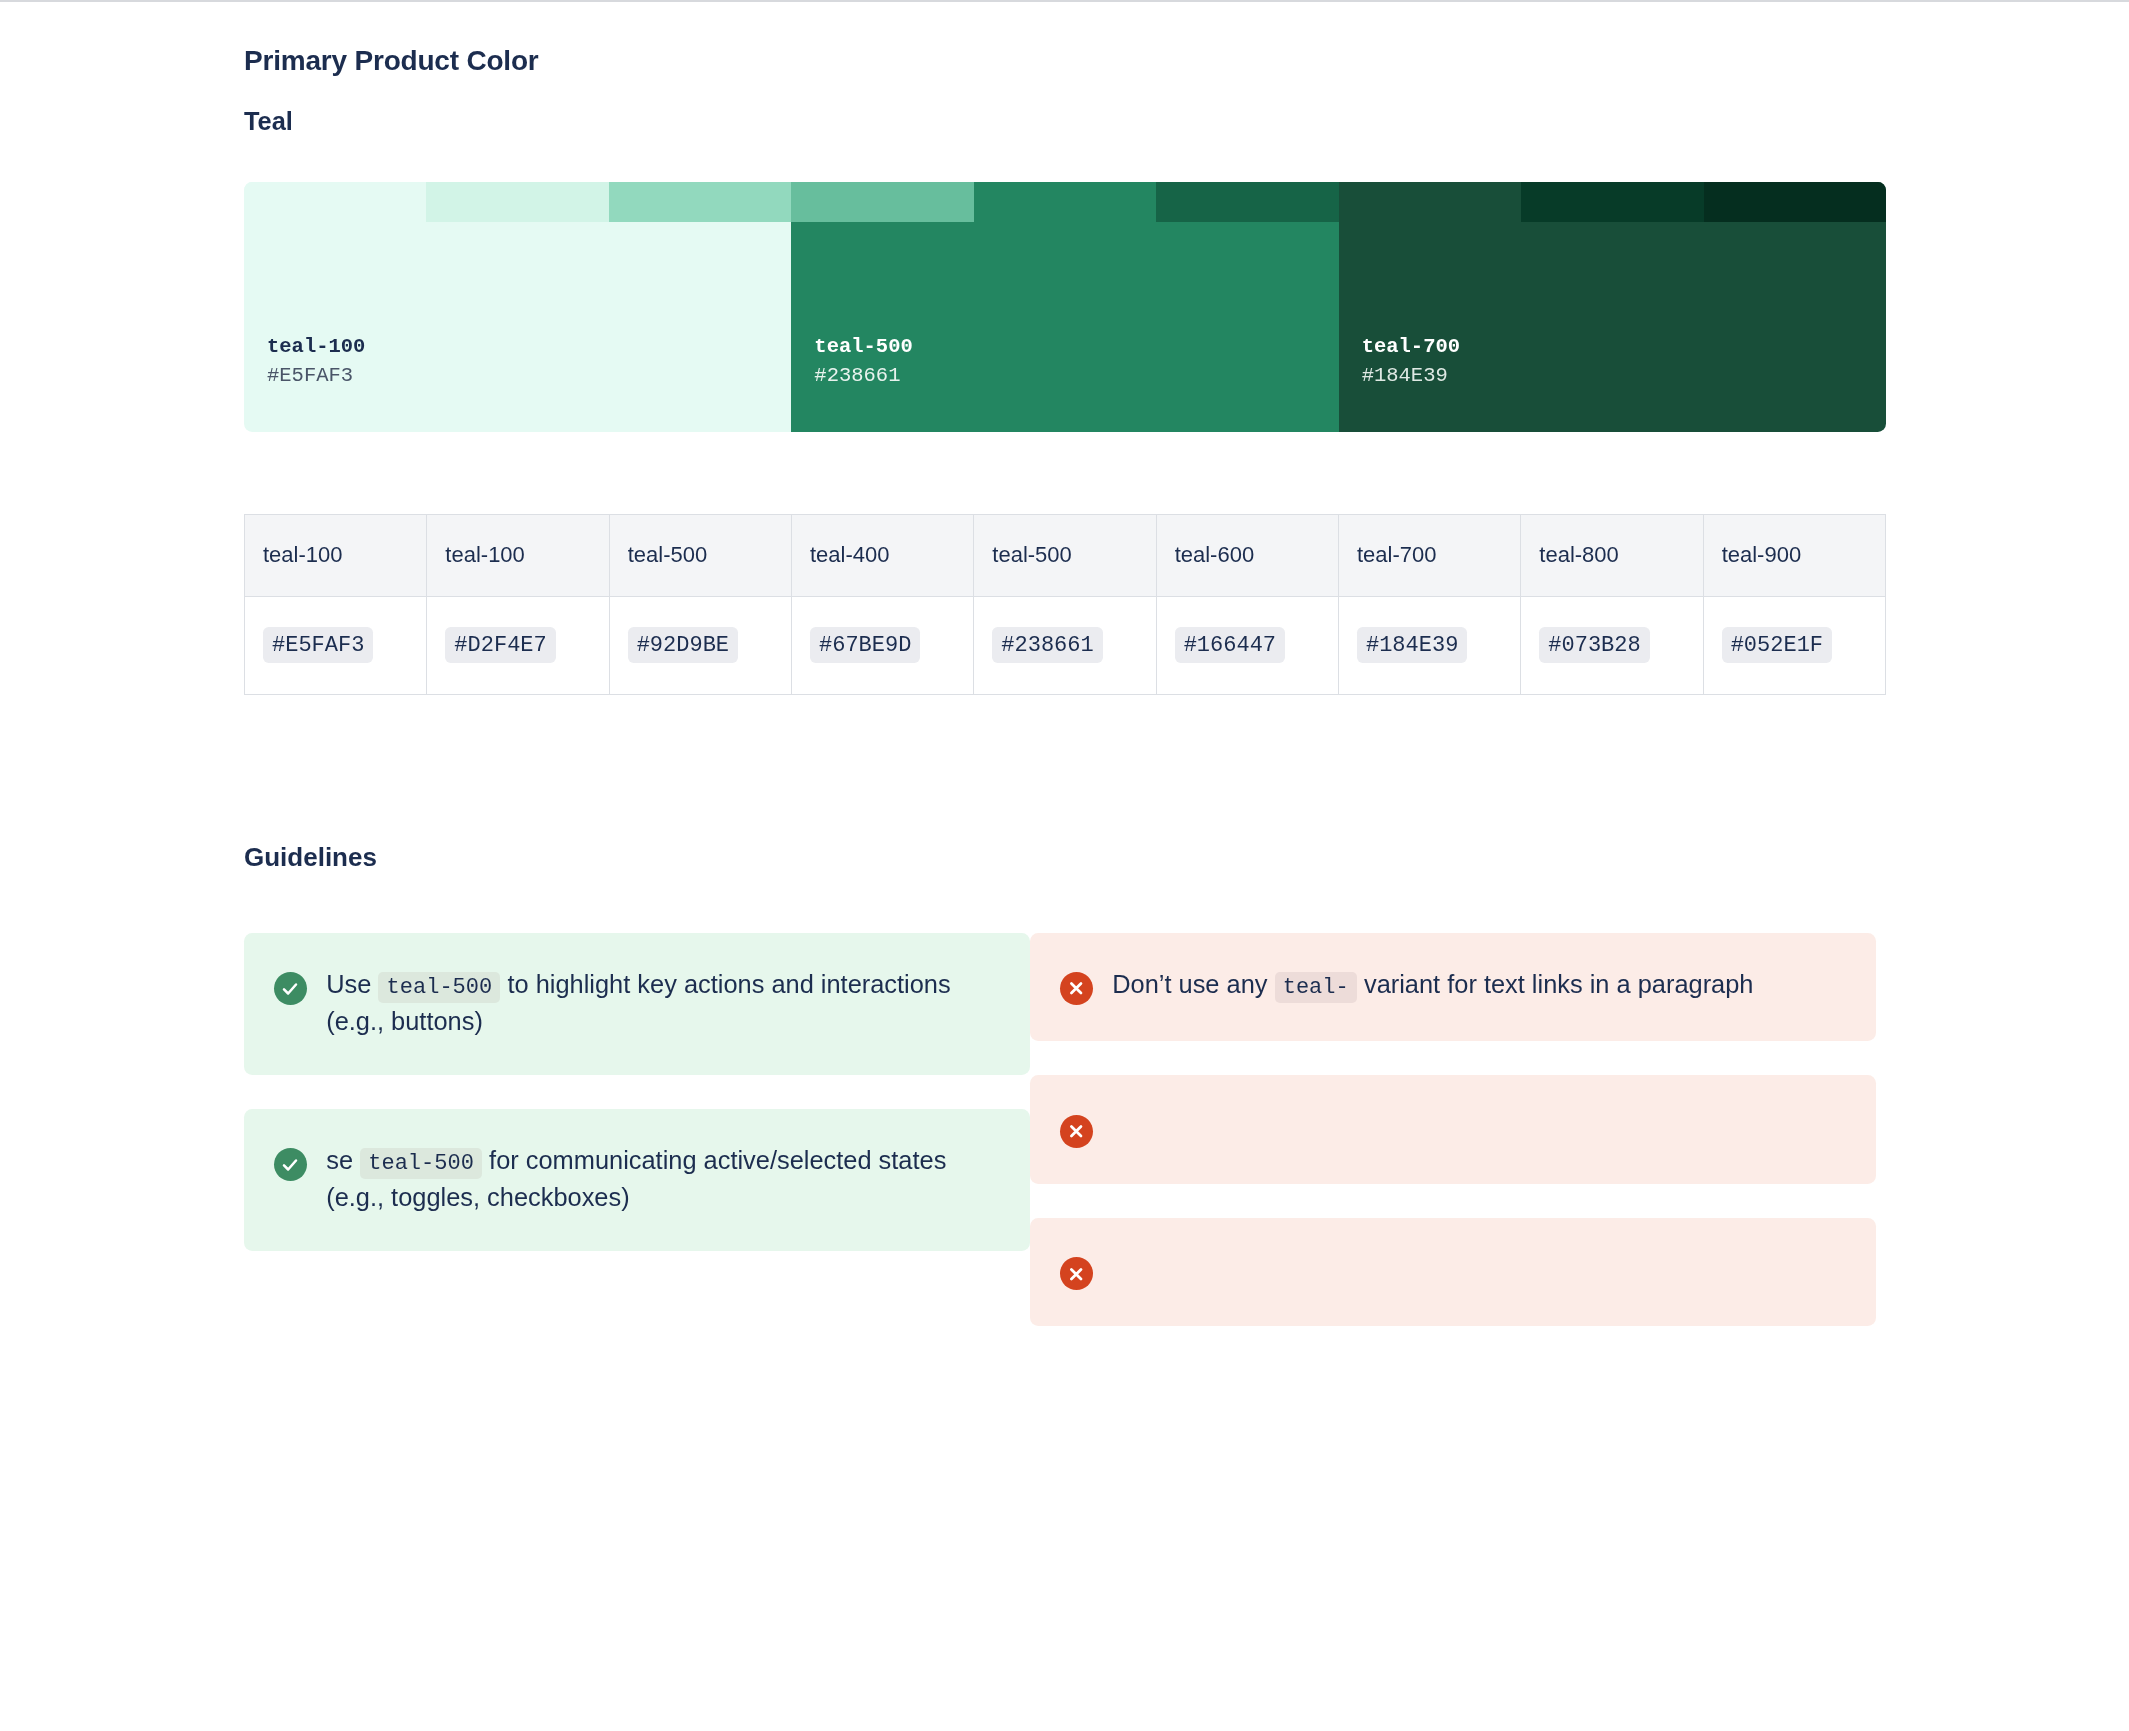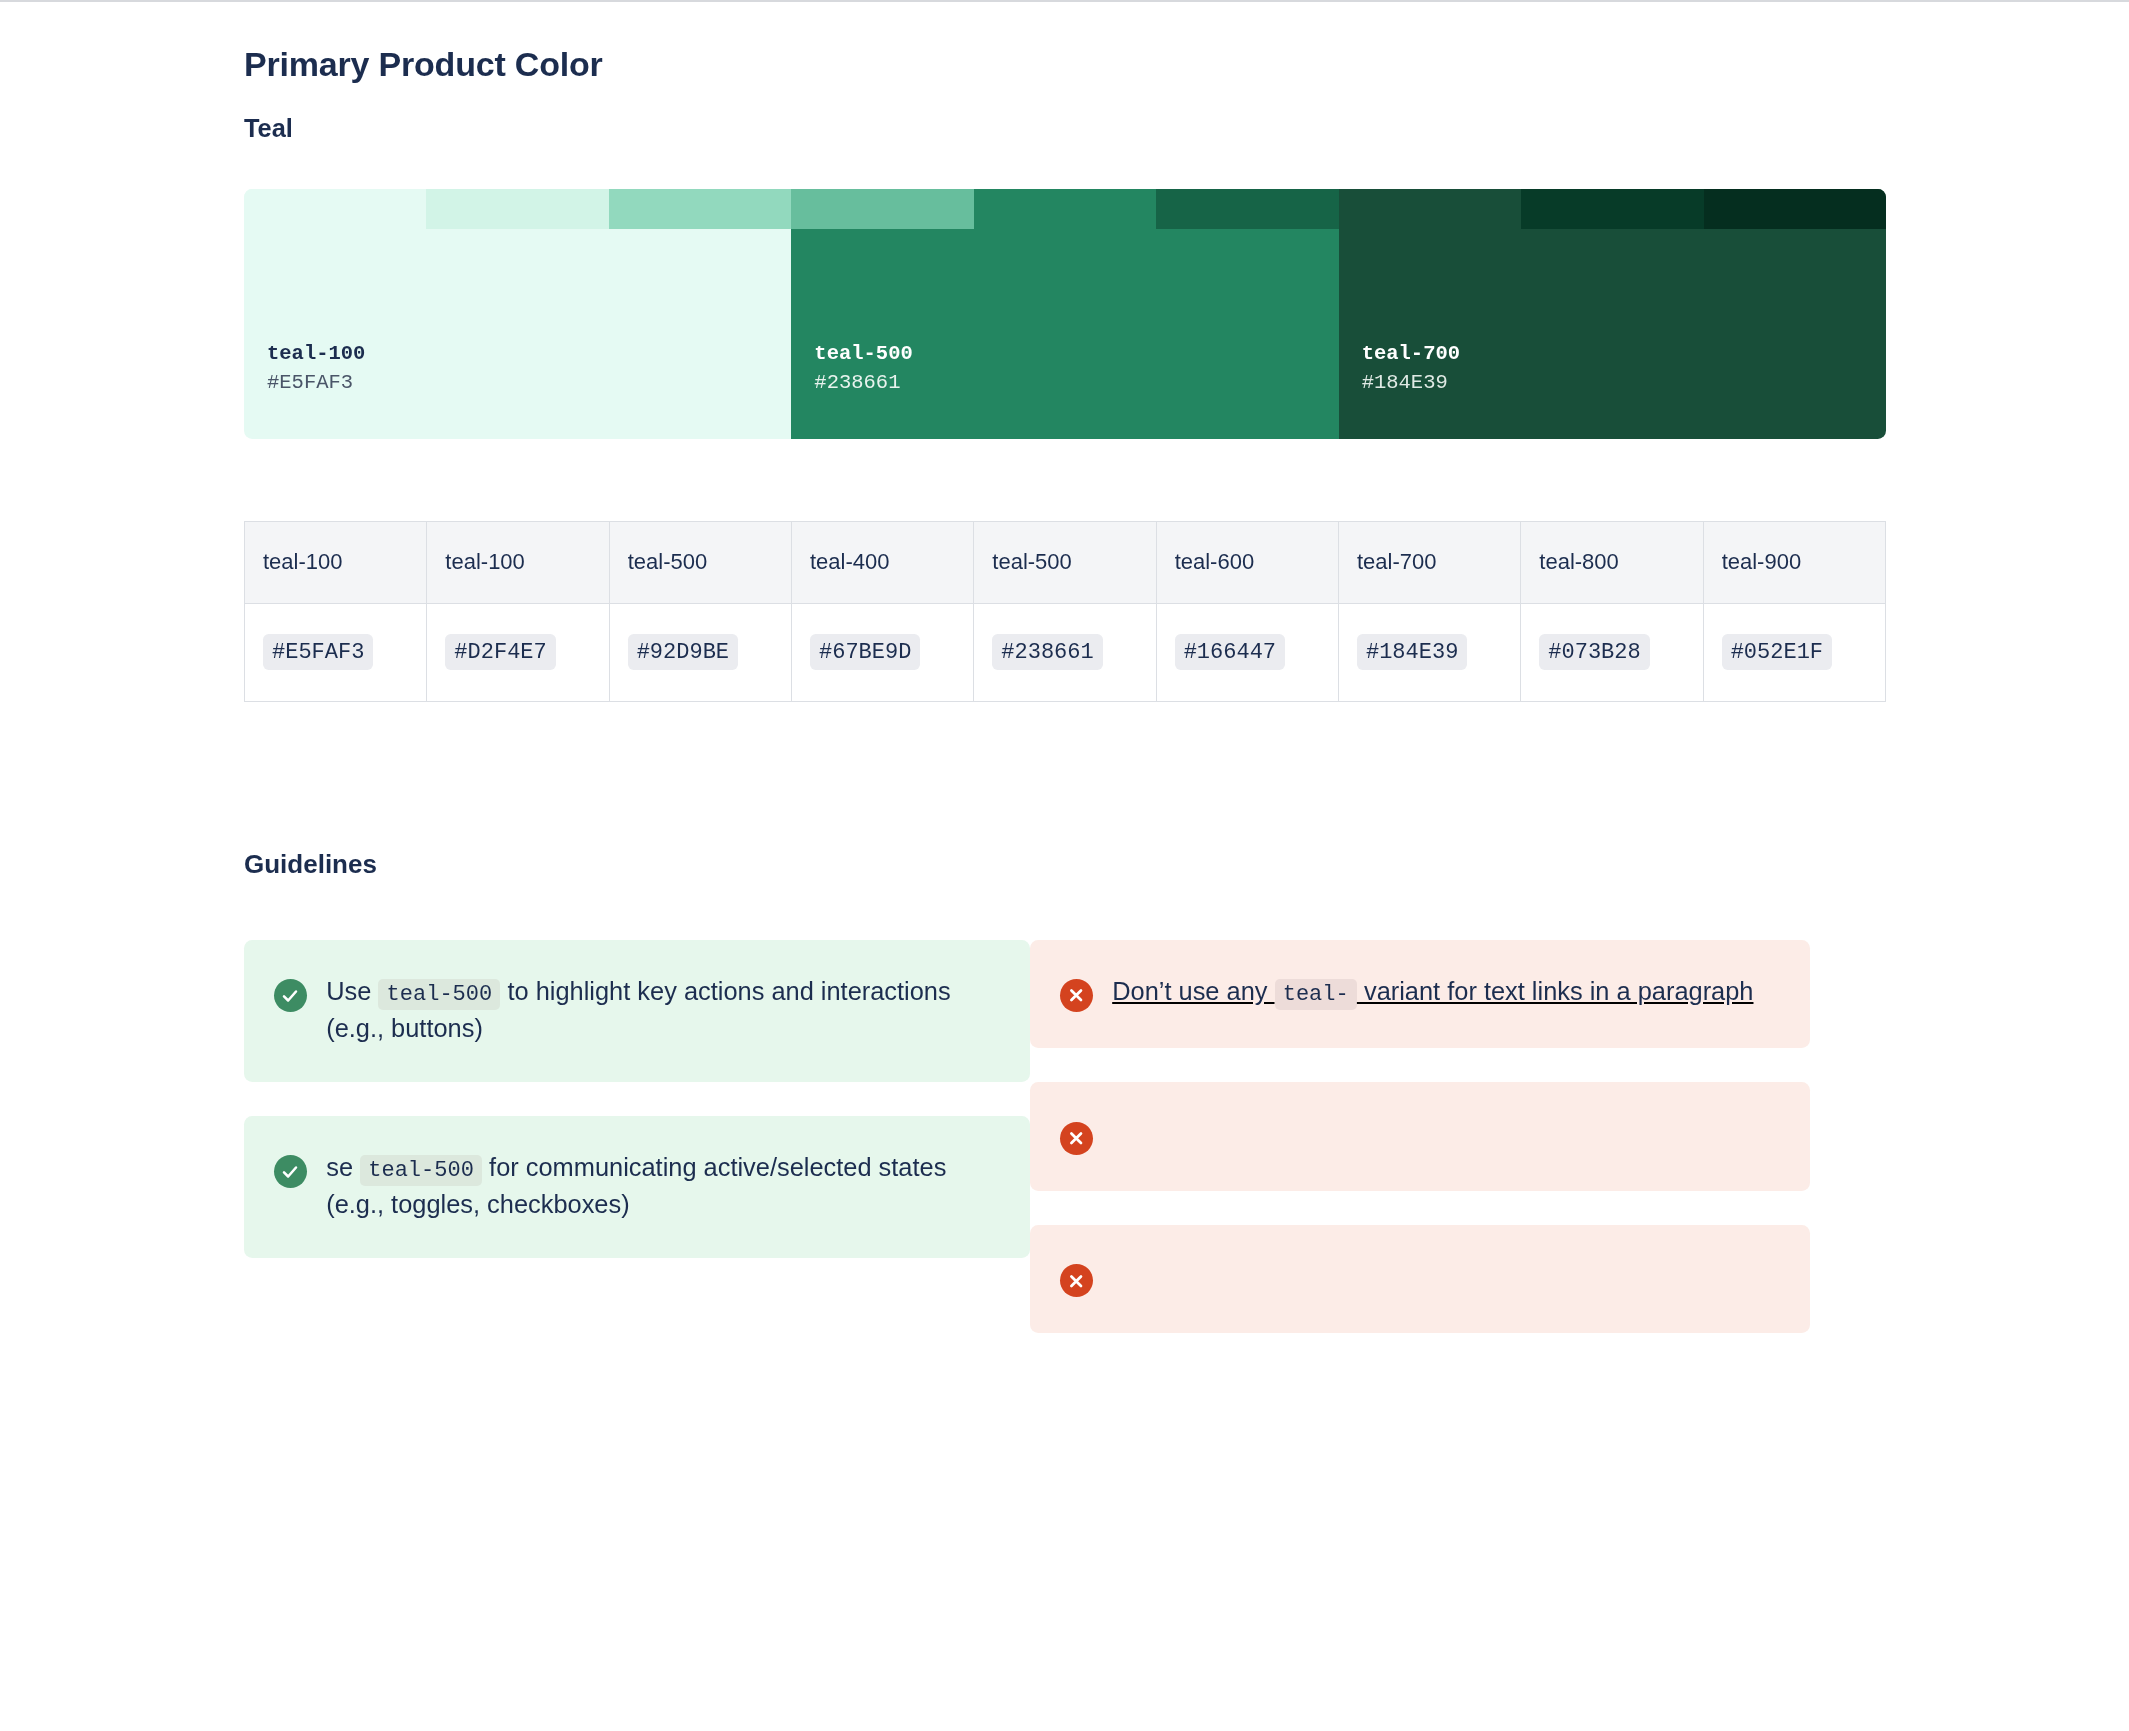--- a/index.html
+++ b/index.html
@@ -11,21 +11,21 @@
     font-family: "Liberation Sans", sans-serif;
     overflow: hidden;
   }
 
   body { border-top: 2.5px solid #d7d9dd; }
 
   .page { position: relative; width: 2129px; padding-left: 244px; }
 
   
   .h1 {
-    font-size: 34px;
+    font-size: 28px;
     font-weight: bold;
     color: #1c2d4f;
     letter-spacing: -0.2px;
     padding-top: 43px;
   }
   .h2 {
     font-size: 25.4px;
     font-weight: bold;
     color: #1c2d4f;
     padding-top: 29.5px;
@@ -136,21 +136,21 @@
 
   .card {
     border-radius: 8.2px;
     padding: 33px 36px 36px 29.5px;
     display: flex;
     gap: 19.7px;
     margin-bottom: 34px;
   }
   .card.do  { background: #e6f7ec; }
   .card.dont{ background: #fcece7; }
-  .card.dont { width: 780px; text-decoration: underline; }
+  .card.dont { width: 846px; }
 
   .card-icon {
     flex: 0 0 auto;
     width: 33px;
     height: 33px;
     border-radius: 50%;
     margin-top: 6.6px;
     display: flex;
     align-items: center;
     justify-content: center;

